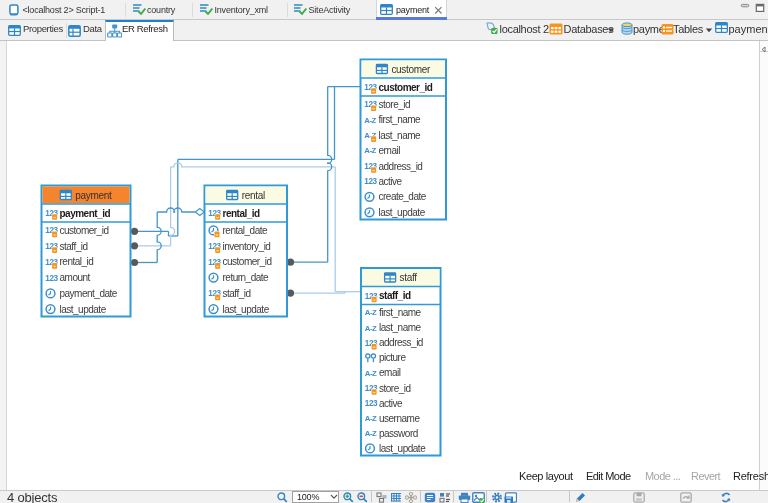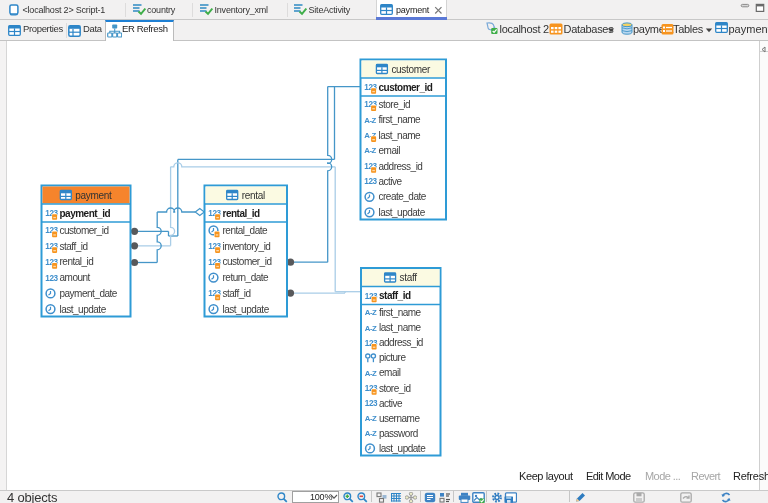--- a/index.html
+++ b/index.html
@@ -343,21 +343,21 @@
 <path d="M 370.0 446.1 L 370.0 448.4 L 368.0 450.1" fill="none" stroke="#3f8fcc" stroke-width="1.2"></path>
 <text x="379" y="451.9" font-size="10" letter-spacing="-0.5" fill="#3d3d3d" font-family="Liberation Sans, sans-serif">last_update</text>
 </svg>
 
 <div class="abs" style="left:0;top:490px;width:768px;height:13px;background:#f2f1f1;border-top:1px solid #c9c9c9;box-sizing:border-box"></div>
 <div class="abs" style="left:7px;top:492.5px;font-size:13px;letter-spacing:-0.2px;line-height:10px;color:#333">4 objects</div>
 <svg class="abs" style="left:277px;top:492px" width="11" height="11">
 <circle cx="4.3" cy="4.3" r="3.3" fill="none" stroke="#2e86c8" stroke-width="1.4"></circle>
 <line x1="6.8" y1="6.8" x2="9.8" y2="9.8" stroke="#2e86c8" stroke-width="1.7"></line>
     </svg>
-<div class="abs" style="left:292px;top:490.5px;width:47px;height:12px;background:#fff;border:1px solid #a0a0a0;box-sizing:border-box;font-size:9px;letter-spacing:-0.2px;color:#222;padding-left:17px;line-height:10px">100%</div>
+<div class="abs" style="left:292px;top:490.5px;width:47px;height:12px;background:#fff;border:1px solid #a0a0a0;box-sizing:border-box;font-size:9px;letter-spacing:-0.2px;color:#222;padding-left:4px;line-height:10px">100%</div>
 <svg class="abs" style="left:330px;top:493.5px" width="8" height="6">
       <path d="M 1 1 L 4 4.2 L 7 1" fill="none" stroke="#555" stroke-width="1.1"></path>
     </svg>
 <svg class="abs" style="left:343px;top:492px" width="11" height="11">
 <circle cx="4.3" cy="4.3" r="3.3" fill="none" stroke="#2e86c8" stroke-width="1.4"></circle>
       <line x1="2.6" y1="4.3" x2="6" y2="4.3" stroke="#3fae49" stroke-width="1.4"></line>
       <line x1="4.3" y1="2.6" x2="4.3" y2="6" stroke="#3fae49" stroke-width="1.4"></line>
 <line x1="6.8" y1="6.8" x2="9.8" y2="9.8" stroke="#2e86c8" stroke-width="1.7"></line>
     </svg>
 <svg class="abs" style="left:357px;top:492px" width="11" height="11">

